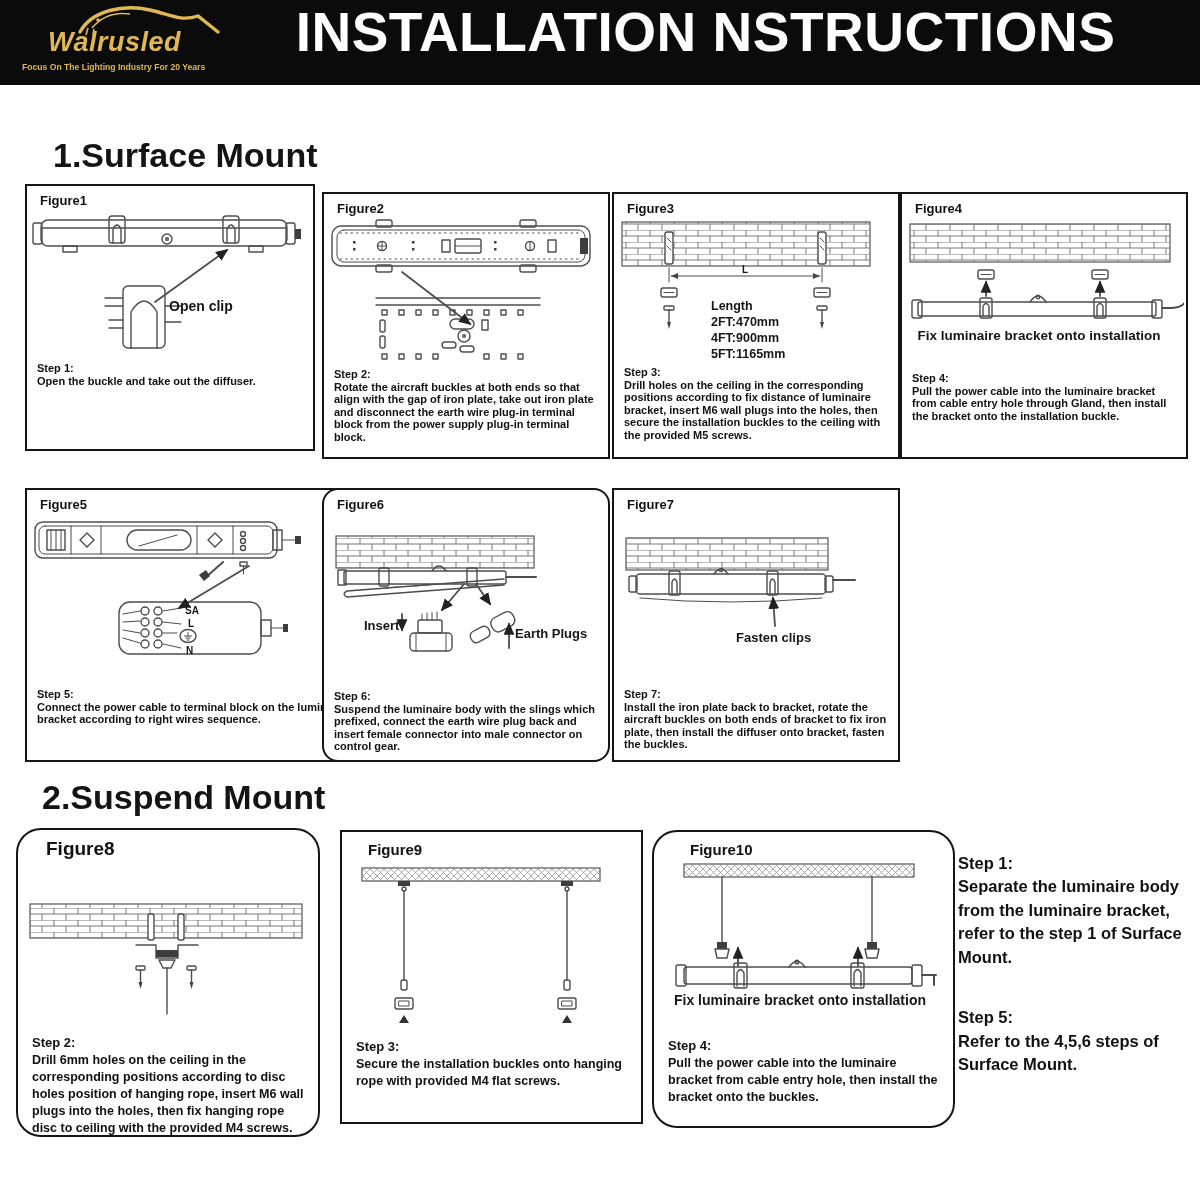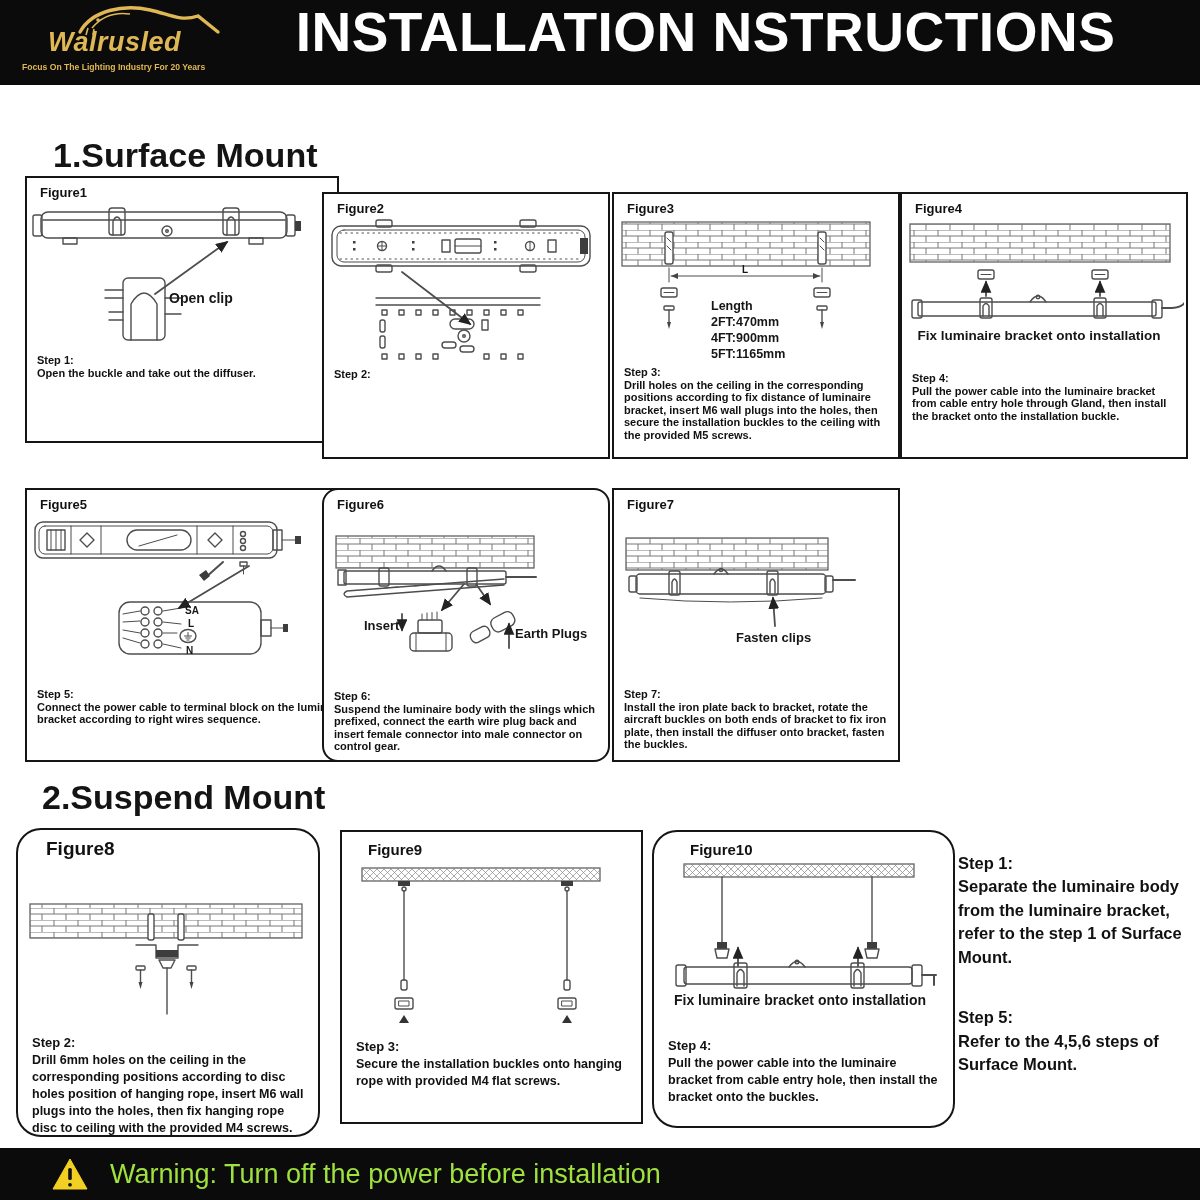--- a/index.html
+++ b/index.html
@@ -14,21 +14,21 @@
   .tagline{position:absolute;left:0px;top:62px;color:#dfb754;font-size:8.6px;font-weight:bold;white-space:nowrap;}
   .title{flex:1;text-align:center;color:#ffffff;font-size:55px;font-weight:bold;letter-spacing:0.5px;padding-right:26px;}
 
   
   .sec-h{position:absolute;margin:0;font-size:34px;font-weight:bold;color:#141414;}
   #h-surface{left:53px;top:136px;}
   #h-suspend{left:42px;top:778px;}
 
   
   .fig-box{position:absolute;border:2px solid #151515;background:#fff;}
-  #box1{left:25px;top:176px;width:286px;height:263px;padding-left:24px;}
+  #box1{left:25px;top:184px;width:286px;height:263px;}
   #box2{left:322px;top:192px;width:284px;height:263px;}
   #box3{left:612px;top:192px;width:284px;height:263px;}
   #box4{left:900px;top:192px;width:284px;height:263px;}
   #box5{left:25px;top:488px;width:286px;height:270px;padding-left:43px;}
   #box6{left:322px;top:488px;width:284px;height:270px;border-radius:16px;}
   #box7{left:612px;top:488px;width:284px;height:270px;}
   #box8{left:16px;top:828px;width:300px;height:305px;border-radius:25px;}
   #box9{left:340px;top:830px;width:299px;height:290px;}
   #box10{left:652px;top:830px;width:299px;height:294px;border-radius:25px;}
 
@@ -188,20 +188,21 @@
           <rect x="92" y="136" width="5" height="5"></rect>
           <rect x="109" y="136" width="5" height="5"></rect>
           <rect x="160" y="136" width="5" height="5"></rect>
           <rect x="177" y="136" width="5" height="5"></rect>
           <rect x="194" y="136" width="5" height="5"></rect>
       </g>
       <line class="ln" x1="78" y1="54" x2="146" y2="106" marker-end="url(#m2)" style="stroke-width:1.8"></line>
     </svg>
     <div class="step">
       <div class="step-title">Step 2:</div>
+      <div class="step-text">Rotate the aircraft buckles at both ends so that align with the gap of iron plate, take out iron plate and disconnect the earth wire plug-in terminal block from the power supply plug-in terminal block.</div>
     </div>
   </div>
 
   <div class="fig-box s-sm" id="box3">
     <div class="fig-label">Figure3</div>
     <svg class="art" width="282" height="146" viewBox="0 0 282 146">
       <defs>
         <pattern id="brick3" width="24" height="12" patternUnits="userSpaceOnUse">
           <path d="M0 0H24M0 6H24M12 0V6M0 6V12M24 6V12" stroke="#777" stroke-width="1" fill="none"></path>
         </pattern>
@@ -526,22 +527,14 @@
     <div class="side-step">
       <div class="step-title">Step 1:</div>
       <div class="step-text">Separate the luminaire body from the luminaire bracket, refer to the step 1 of Surface Mount.</div>
     </div>
     <div class="side-step">
       <div class="step-title">Step 5:</div>
       <div class="step-text">Refer to the 4,5,6 steps of Surface Mount.</div>
     </div>
   </div>
 
-  <footer class="footer">
-    <svg class="warn-icon" width="36" height="32" viewBox="0 0 36 32">
-      <polygon points="18,1 35,31 1,31" fill="#f2cf23" stroke="#f2cf23"></polygon>
-      <rect x="16.2" y="10" width="3.6" height="12" rx="1.6" fill="#111"></rect>
-      <rect x="16.2" y="25" width="3.6" height="3.6" rx="1.6" fill="#111"></rect>
-    </svg>
-    <div class="warn-text">Warning: Turn off the power before installation</div>
-  </footer>
 
 </div>
 
 </body></html>

